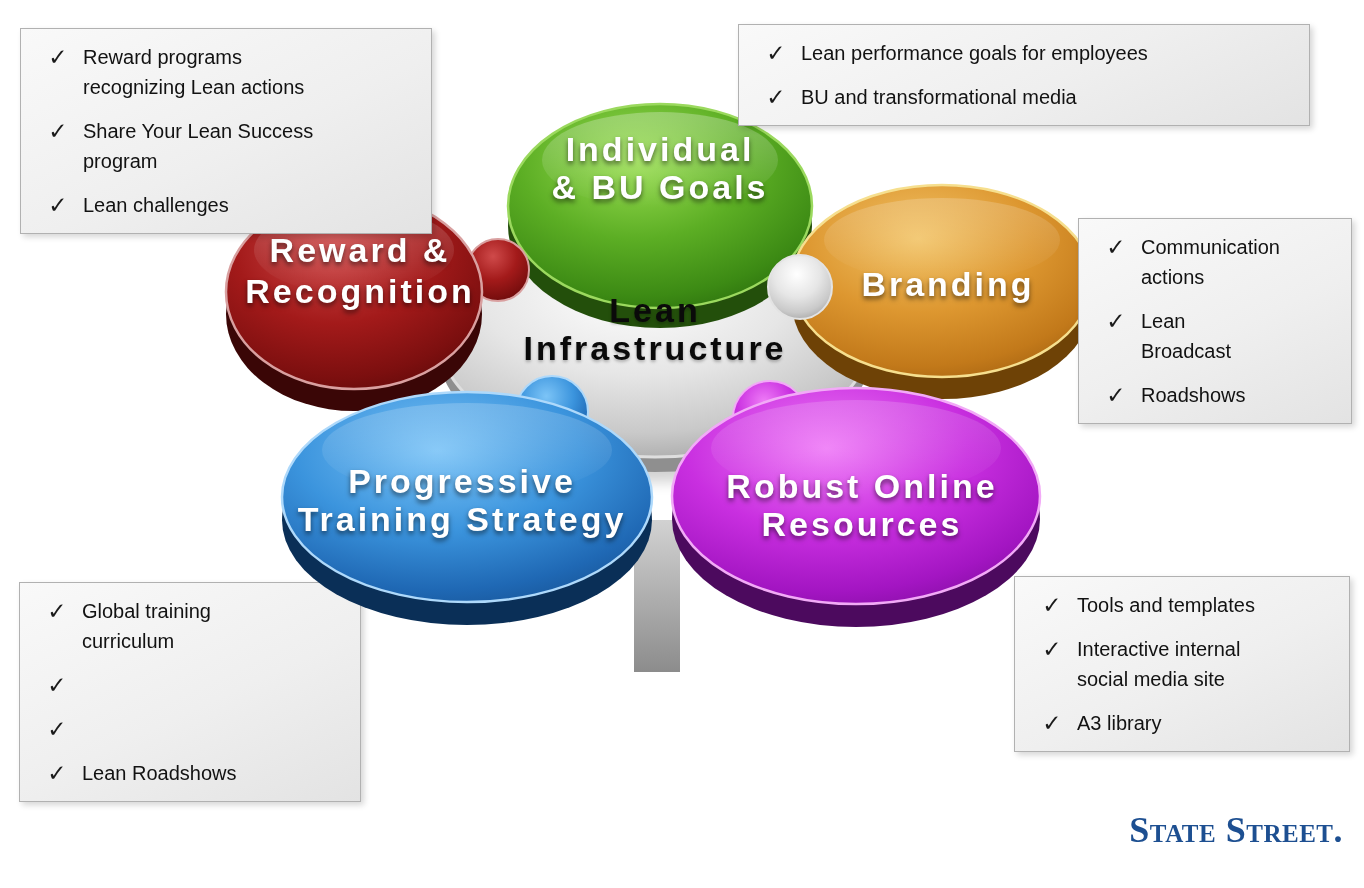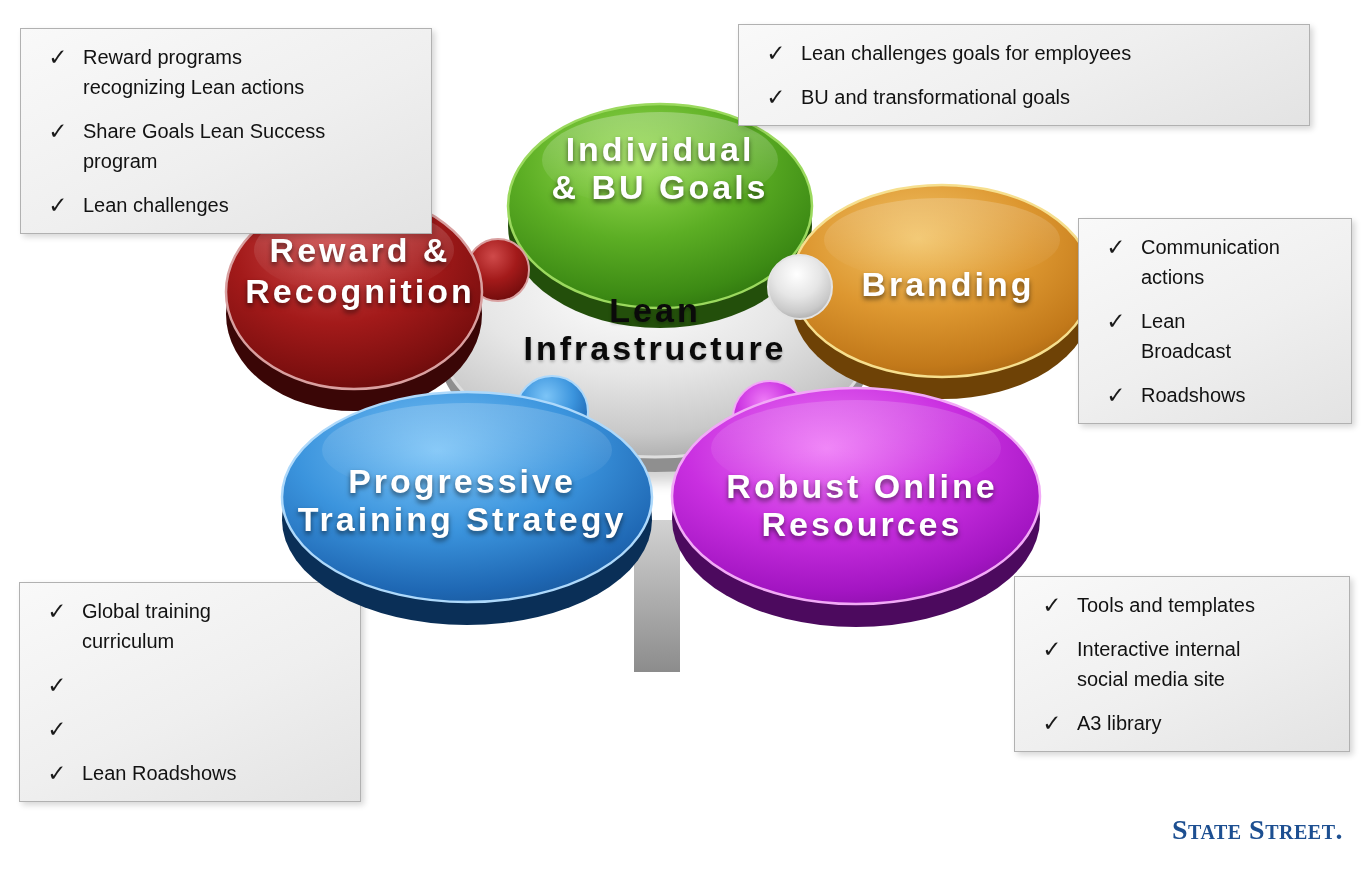--- a/index.html
+++ b/index.html
@@ -41,21 +41,21 @@
   }
   .lblc {
     font-family:"Liberation Sans", sans-serif; font-weight:700;
     font-size:34px; letter-spacing:3px; fill:#0a0a0a;
     text-shadow:0 2px 3px rgba(0,0,0,.25);
   }
   
   .logo {
     position:absolute; left:1113px; top:810px; width:230px; z-index:3;
     font-family:"Liberation Serif", serif; font-variant:small-caps;
-    font-weight:700; font-size:28px; line-height:40px;
+    font-weight:700; font-size:36px; line-height:40px;
     color:#1d4f91; text-align:right; letter-spacing:.5px;
   }
 </style>
 </head>
 <body>
 
 <div class="canvas">
 
   <div class="callout callout-bl z-under">
     <div class="item">
@@ -200,37 +200,37 @@
   </svg>
 
   <div class="callout callout-tl z-over">
     <div class="item">
       <span class="check">✓</span>
       <span class="txt">Reward programs
 recognizing Lean actions</span>
     </div>
     <div class="item">
       <span class="check">✓</span>
-      <span class="txt">Share Goals Lean Success
+      <span class="txt">Share Your Lean Success
 program</span>
     </div>
     <div class="item">
       <span class="check">✓</span>
       <span class="txt">Lean challenges</span>
     </div>
   </div>
 
   <div class="callout callout-tr z-over">
     <div class="item">
       <span class="check">✓</span>
-      <span class="txt">Lean challenges goals for employees</span>
-    </div>
-    <div class="item">
-      <span class="check">✓</span>
-      <span class="txt">BU and transformational goals</span>
+      <span class="txt">Lean performance goals for employees</span>
+    </div>
+    <div class="item">
+      <span class="check">✓</span>
+      <span class="txt">BU and transformational media</span>
     </div>
   </div>
 
   <div class="callout callout-r z-over">
     <div class="item">
       <span class="check">✓</span>
       <span class="txt">Communication
 actions</span>
     </div>
     <div class="item">

